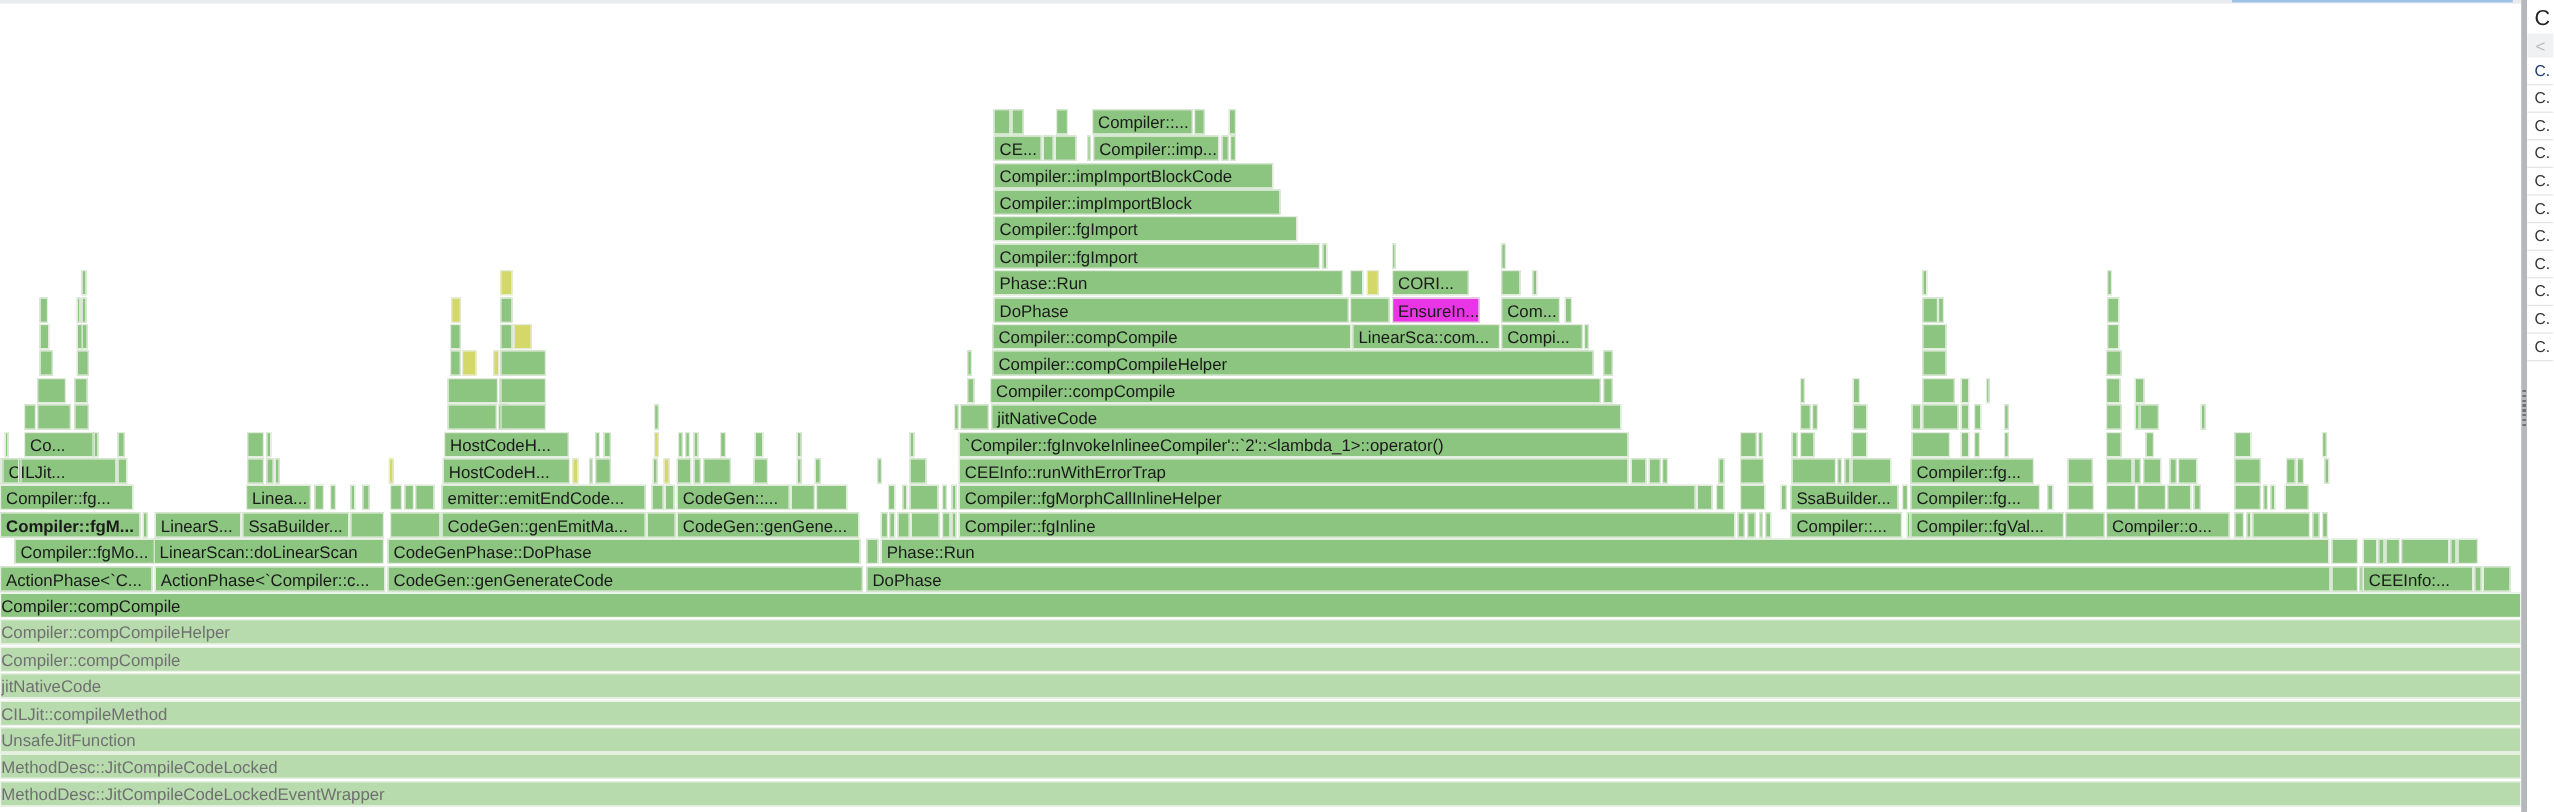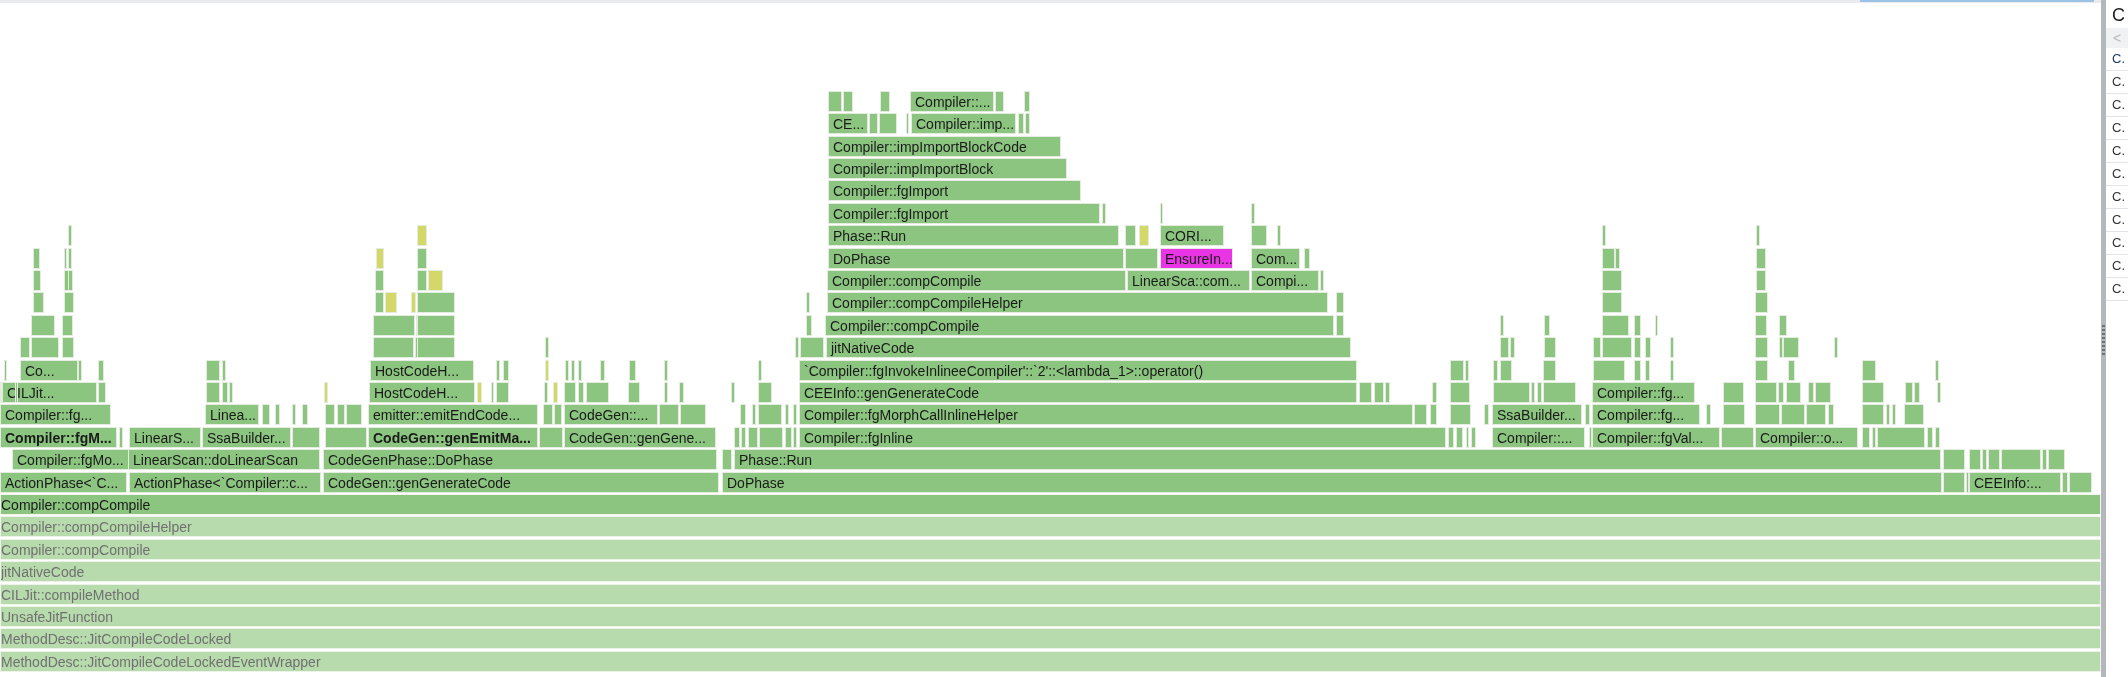--- a/index.html
+++ b/index.html
@@ -59,21 +59,21 @@
       <div class="fr" style="left: 1988px; width: 12px; top: 449.2px; padding-left: 0px;"></div>
       <div class="fr" style="left: 2001px; width: 40px; top: 449.2px;"></div>
       <div class="fr" style="left: 2042px; width: 5px; top: 449.2px; padding-left: 0px;"></div>
       <div class="fr" style="left: 2048px; width: 17px; top: 449.2px; padding-left: 0px;"></div>
       <div class="fr" style="left: 0px; width: 117px; top: 426.8px; font-weight: bold;">Compiler::fgM...</div>
       <div class="fr" style="left: 119px; width: 4px; top: 426.8px; padding-left: 0px;"></div>
       <div class="fr" style="left: 129px; width: 72px; top: 426.8px;">LinearS...</div>
       <div class="fr" style="left: 202px; width: 89px; top: 426.8px;">SsaBuilder...</div>
       <div class="fr" style="left: 292px; width: 28px; top: 426.8px;"></div>
       <div class="fr" style="left: 325px; width: 42px; top: 426.8px;"></div>
-      <div class="fr" style="left: 368px; width: 170px; top: 426.8px; font-weight: bold;">CodeGen::genEmitMa...</div>
+      <div class="fr" style="left: 368px; width: 170px; top: 426.8px;">CodeGen::genEmitMa...</div>
       <div class="fr" style="left: 539px; width: 24px; top: 426.8px;"></div>
       <div class="fr" style="left: 564px; width: 152px; top: 426.8px;">CodeGen::genGene...</div>
       <div class="fr" style="left: 734px; width: 6px; top: 426.8px; padding-left: 0px;"></div>
       <div class="fr" style="left: 741px; width: 5px; top: 426.8px; padding-left: 0px;"></div>
       <div class="fr" style="left: 748px; width: 10px; top: 426.8px; padding-left: 0px;"></div>
       <div class="fr" style="left: 759px; width: 24px; top: 426.8px;"></div>
       <div class="fr" style="left: 785px; width: 7px; top: 426.8px; padding-left: 0px;"></div>
       <div class="fr" style="left: 793px; width: 4px; top: 426.8px; padding-left: 0px;"></div>
       <div class="fr" style="left: 799px; width: 647px; top: 426.8px;">Compiler::fgInline</div>
       <div class="fr" style="left: 1448px; width: 6px; top: 426.8px; padding-left: 0px;"></div>
@@ -143,21 +143,21 @@
       <div class="fr" style="left: 544px; width: 4px; top: 382px; padding-left: 0px;"></div>
       <div class="fr y" style="left: 553px; width: 5px; top: 382px; padding-left: 0px;"></div>
       <div class="fr" style="left: 564px; width: 12px; top: 382px; padding-left: 0px;"></div>
       <div class="fr" style="left: 578px; width: 6px; top: 382px; padding-left: 0px;"></div>
       <div class="fr" style="left: 586px; width: 23px; top: 382px;"></div>
       <div class="fr" style="left: 628px; width: 12px; top: 382px; padding-left: 0px;"></div>
       <div class="fr" style="left: 664px; width: 4px; top: 382px; padding-left: 0px;"></div>
       <div class="fr" style="left: 679px; width: 5px; top: 382px; padding-left: 0px;"></div>
       <div class="fr" style="left: 731px; width: 4px; top: 382px; padding-left: 0px;"></div>
       <div class="fr" style="left: 758px; width: 14px; top: 382px; padding-left: 0px;"></div>
-      <div class="fr" style="left: 799px; width: 558px; top: 382px;">CEEInfo::genGenerateCode</div>
+      <div class="fr" style="left: 799px; width: 558px; top: 382px;">CEEInfo::runWithErrorTrap</div>
       <div class="fr" style="left: 1359px; width: 13px; top: 382px; padding-left: 0px;"></div>
       <div class="fr" style="left: 1374px; width: 10px; top: 382px; padding-left: 0px;"></div>
       <div class="fr" style="left: 1385px; width: 5px; top: 382px; padding-left: 0px;"></div>
       <div class="fr" style="left: 1432px; width: 5px; top: 382px; padding-left: 0px;"></div>
       <div class="fr" style="left: 1450px; width: 20px; top: 382px;"></div>
       <div class="fr" style="left: 1493px; width: 37px; top: 382px;"></div>
       <div class="fr" style="left: 1531px; width: 4px; top: 382px; padding-left: 0px;"></div>
       <div class="fr" style="left: 1537px; width: 5px; top: 382px; padding-left: 0px;"></div>
       <div class="fr" style="left: 1543px; width: 33px; top: 382px;"></div>
       <div class="fr" style="left: 1592px; width: 103px; top: 382px;">Compiler::fg...</div>

